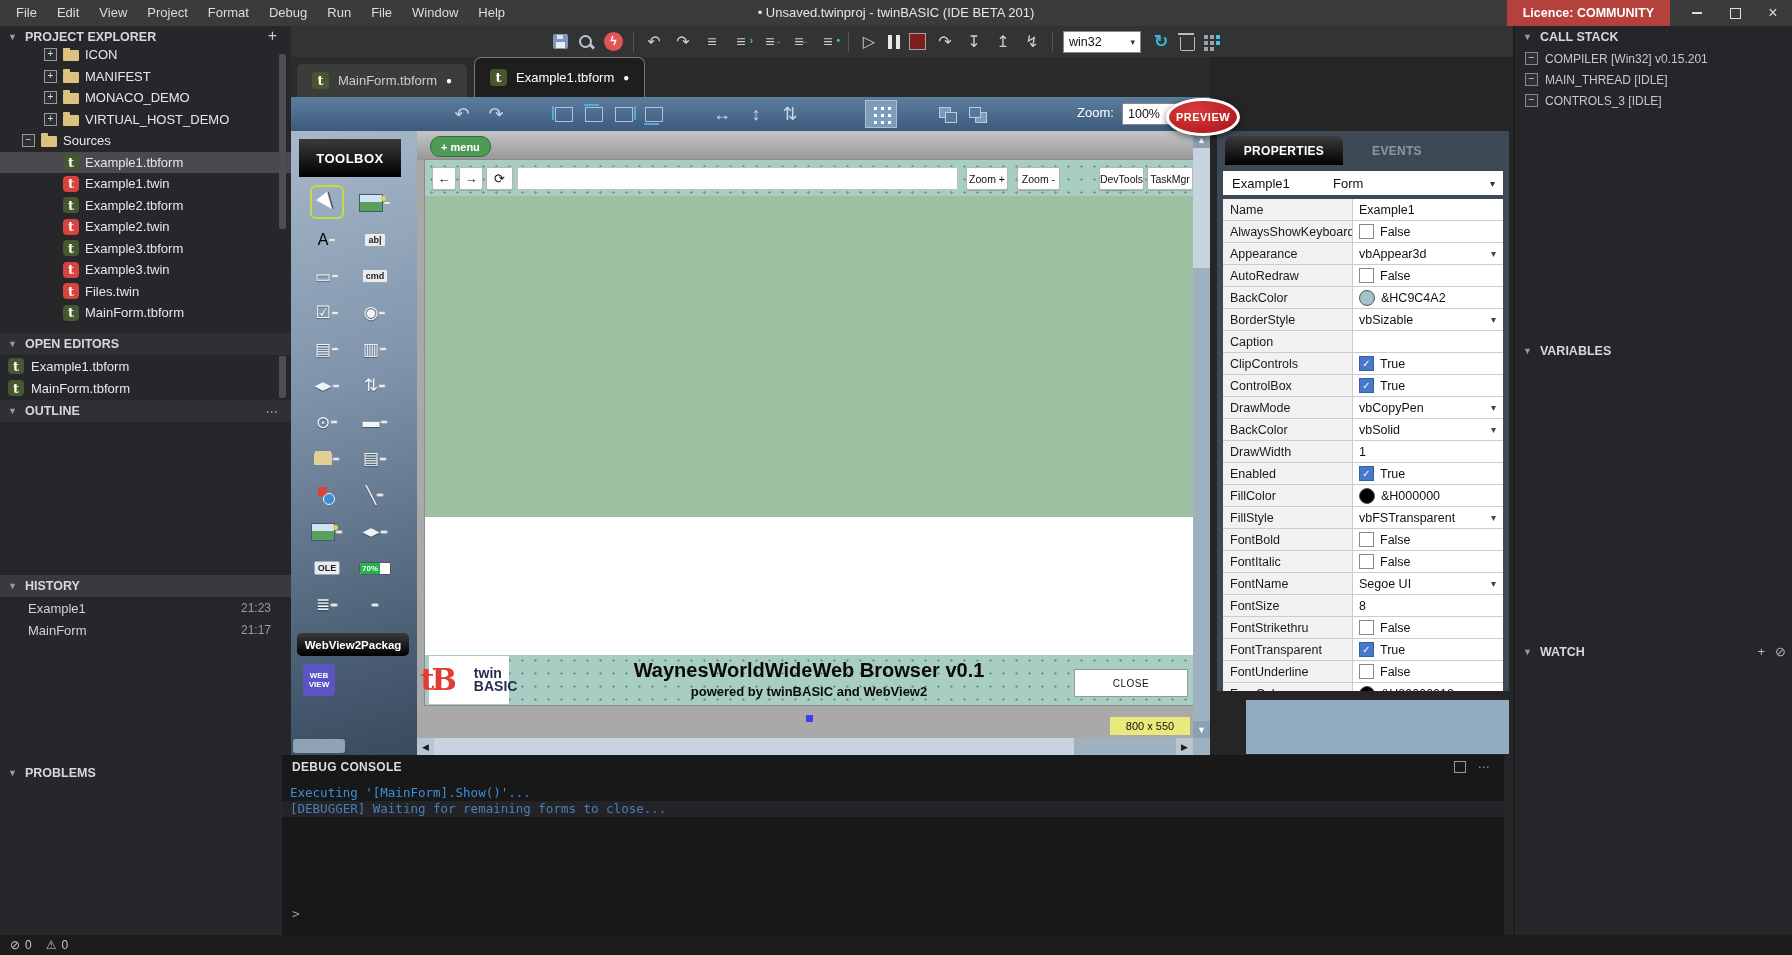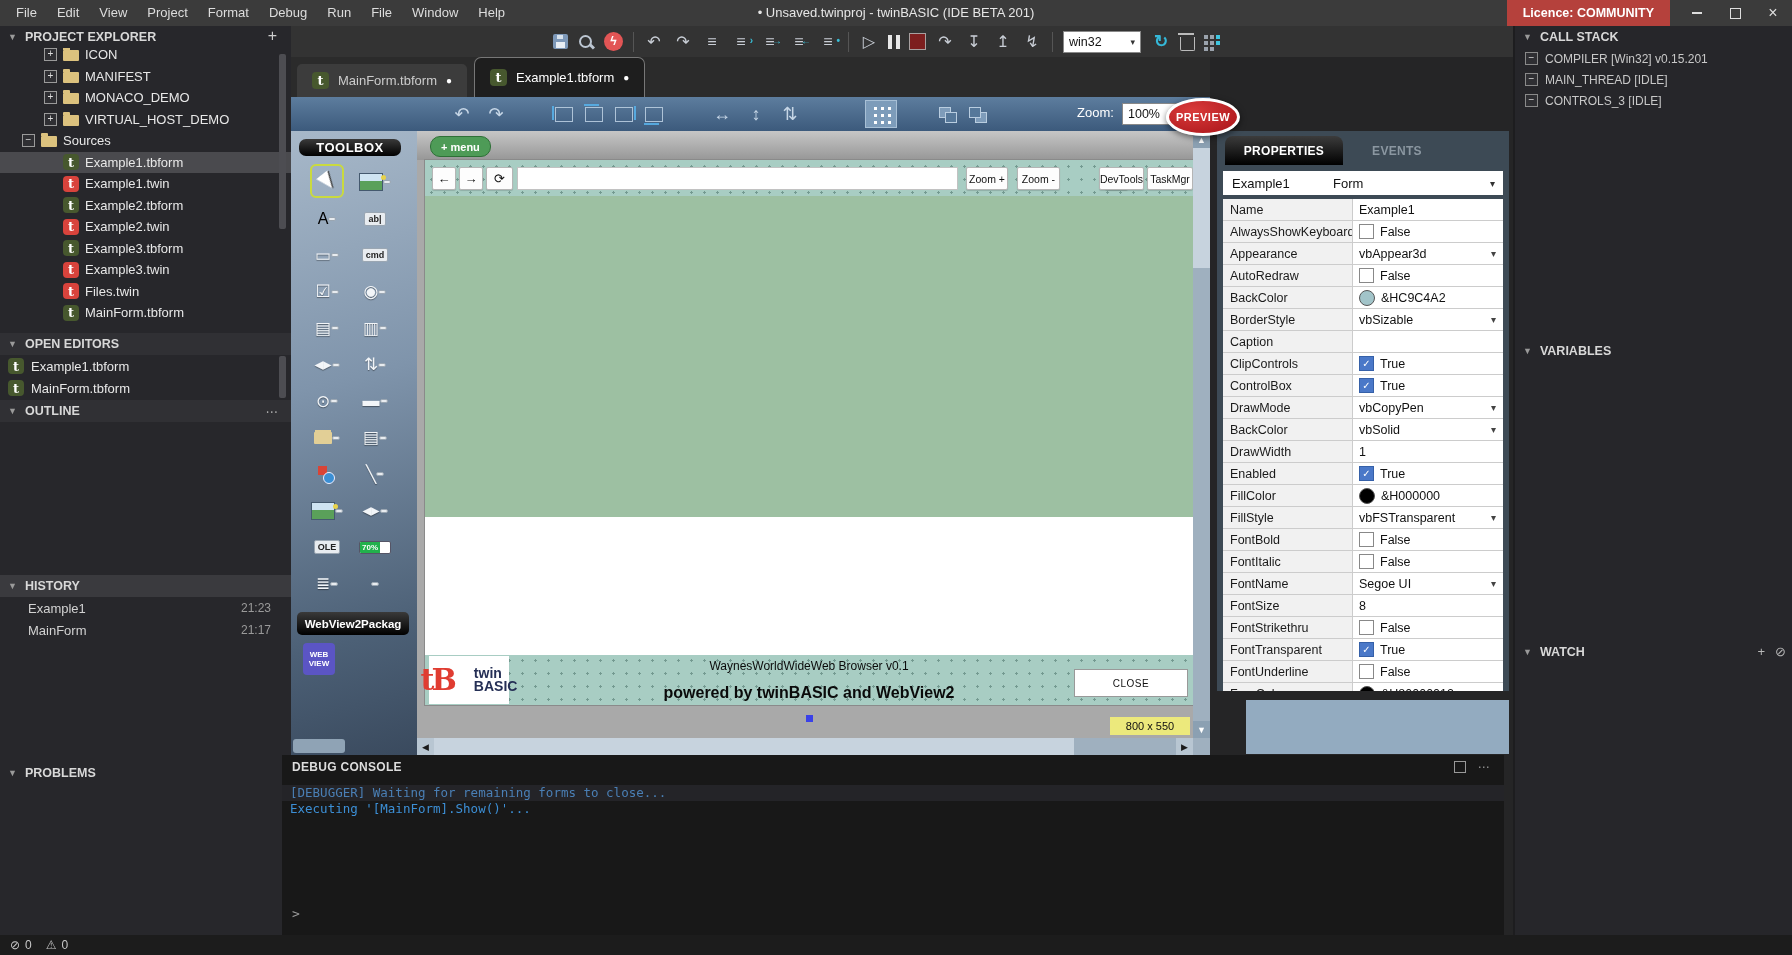--- a/index.html
+++ b/index.html
@@ -90,21 +90,21 @@
   .layers::before{content:"";position:absolute;left:0;top:0;width:10px;height:9px;background:#7e9cba;border:1px solid #b9cde0;}
   .layers::after{content:"";position:absolute;left:6px;top:5px;width:10px;height:9px;background:#56789a;border:1px solid #b9cde0;}
   .layers.back::before{left:6px;top:5px;}
   .layers.back::after{left:0;top:0;}
   .dz-label{position:absolute;left:786px;top:8px;font-size:13px;color:#fff;}
   .dz-select{position:absolute;left:831px;top:6px;width:55px;}
   .preview-btn{position:absolute;left:875px;top:1px;width:68px;height:32px;background:radial-gradient(ellipse at 35% 30%,#d93a3a,#a81419);border:3px solid #fff;border-radius:50%;color:#fff;font-weight:bold;font-size:11px;display:flex;align-items:center;justify-content:center;box-shadow:0 2px 6px rgba(0,0,0,.55);letter-spacing:.5px;}
 
   
   .toolbox{position:absolute;left:291px;top:131px;width:126px;height:624px;background:linear-gradient(165deg,#a7b8c9 0%,#7f94ab 40%,#4c6076 80%,#3a4a5e 100%);overflow:hidden;}
-  .tbx-header{margin:8px auto 8px 8px;width:102px;height:17px;background:linear-gradient(#3a3a3a,#000);border-radius:7px;color:#fff;font-weight:bold;font-size:13px;display:flex;align-items:center;justify-content:center;letter-spacing:.5px;}
+  .tbx-header{margin:8px auto 8px 8px;width:102px;height:38px;background:linear-gradient(#3a3a3a,#000);border-radius:0;color:#fff;font-weight:bold;font-size:13px;display:flex;align-items:center;justify-content:center;letter-spacing:.5px;}
   .tool-grid{display:grid;grid-template-columns:40px 40px;grid-auto-rows:36.5px;justify-content:start;padding-left:16px;column-gap:8px;}
   .tool-cell{display:flex;align-items:center;justify-content:center;position:relative;}
   .tool-glyph{font-size:17px;color:#f2f5f8;text-shadow:0 1px 1px rgba(0,0,0,.4);}
   .tool-text{font-size:9px;font-weight:bold;color:#222;background:#e8ecf0;border:1px solid #9aa6b2;border-radius:2px;padding:1px 3px;}
   .tool-cell[data-kind="pointer"]{border:2px solid #cada3e;border-radius:6px;width:30px;height:30px;flex:none;margin:0 auto;}
   .tool-cell[data-kind="pointer"]::before{content:"";width:0;height:0;border-left:7px solid transparent;border-right:7px solid transparent;border-top:17px solid #fff;transform:rotate(-38deg);filter:drop-shadow(1px 1px 0 #333);}
   .tool-cell[data-kind="picture"]::before{content:"";width:22px;height:16px;background:linear-gradient(#cfe4f2 45%,#5aa05a 46%);border:1px solid #44596e;}
   .tool-cell[data-kind="picture"]::after{content:"";position:absolute;right:9px;top:11px;width:5px;height:5px;border-radius:50%;background:#e8d24a;}
   .tool-cell[data-kind="shapes"]::before{content:"";width:9px;height:9px;background:#d84436;position:absolute;left:11px;top:10px;}
   .tool-cell[data-kind="shapes"]::after{content:"";width:10px;height:10px;border-radius:50%;background:#3b8fd4;position:absolute;left:16px;top:16px;border:1px solid #eef;}
@@ -122,22 +122,22 @@
   .form{position:absolute;left:8px;top:29px;width:768px;height:545px;background-color:#a8cdc3;background-image:radial-gradient(rgba(20,60,50,.35) 1px,transparent 1.3px);background-size:13px 13px;box-shadow:0 0 0 1px #8a8a8a;}
   .bb-btn{position:absolute;top:7px;height:23px;background:#fdfdfd;border:1px solid #b5b5b5;border-radius:2px;display:flex;align-items:center;justify-content:center;font-size:10.5px;color:#111;box-sizing:border-box;box-shadow:0 1px 1px rgba(0,0,0,.15);}
   .bb-glyph{font-size:13px;}
   .addr-bar{position:absolute;left:92px;top:7px;width:441px;height:23px;background:#fff;border:1px solid #c2c2c2;box-sizing:border-box;}
   .form-green{position:absolute;left:0;top:36px;width:768px;height:321px;background:#9dc0a2;}
   .form-white{position:absolute;left:0;top:357px;width:768px;height:138px;background:#fff;}
   .form-footer{position:absolute;left:0;top:495px;width:768px;height:50px;}
   .logo-box{position:absolute;left:4px;top:1px;width:80px;height:48px;background:#fff;display:flex;align-items:center;justify-content:center;gap:20px;}
   .logo-tb{color:#e03c31;font-size:30px;font-weight:bold;font-family:"DejaVu Serif",serif;line-height:30px;letter-spacing:-3px;}
   .logo-words{display:flex;flex-direction:column;color:#252f55;font-weight:bold;font-size:14px;line-height:13px;letter-spacing:0;}
-  .form-title{position:absolute;left:0;top:4px;width:768px;text-align:center;font-size:12px;font-weight:normal;color:#0a0a0a;}
-  .form-subtitle{position:absolute;left:0;top:29px;width:768px;text-align:center;font-size:16px;font-weight:bold;color:#0a0a0a;}
+  .form-title{position:absolute;left:0;top:4px;width:768px;text-align:center;font-size:20px;font-weight:bold;color:#0a0a0a;}
+  .form-subtitle{position:absolute;left:0;top:29px;width:768px;text-align:center;font-size:13px;font-weight:bold;color:#0a0a0a;}
   .close-btn{position:absolute;left:649px;top:14px;width:112px;height:26px;background:#fff;border:1px solid #999;font-size:10px;color:#111;display:flex;align-items:center;justify-content:center;letter-spacing:.5px;}
   .sel-handle{position:absolute;left:389px;top:584px;width:7px;height:7px;background:#3a41e8;}
   .size-badge{position:absolute;left:693px;top:586px;width:80px;height:18px;background:#ece97c;color:#111;font-size:11px;display:flex;align-items:center;justify-content:center;}
   .hscroll{position:absolute;left:0;top:607px;width:776px;height:17px;background:#9fb0bf;}
   .hthumb{position:absolute;left:17px;top:0;width:640px;height:17px;background:#c7d3de;}
   .scroll-arrow{position:absolute;width:17px;height:17px;display:flex;align-items:center;justify-content:center;font-size:9px;color:#1a1a1a;background:#b8c6d2;}
   .vscroll{position:absolute;left:776px;top:0;width:17px;height:624px;background:#9fb0bf;}
   .vthumb{position:absolute;left:0;top:17px;width:17px;height:120px;background:#c7d3de;}
   .va-up{left:0;top:0;color:#fff;background:#8ba0b2;}
   .va-down{left:0;top:590px;color:#fff;background:#8ba0b2;}
@@ -907,23 +907,23 @@
   <div class="console">
     <div class="console-header">
       <span>DEBUG CONSOLE</span>
       <span class="console-hicons">
         <span class="ch-box"></span>
         <span>⋯</span>
       </span>
     </div>
     <div class="console-lines">
 
+        <div class="console-line" data-kind="info">Executing '[MainForm].Show()'...</div>
+
         <div class="console-line" data-kind="debugger">[DEBUGGER] Waiting for remaining forms to close...</div>
-
-        <div class="console-line" data-kind="info">Executing '[MainForm].Show()'...</div>
 
       </div>
     <div class="console-prompt">&gt;</div>
   </div>
 
   <div class="statusbar">
     <span class="sb-item">
       <span class="sb-icon">⊘</span>
       <span>0</span>
     </span>

